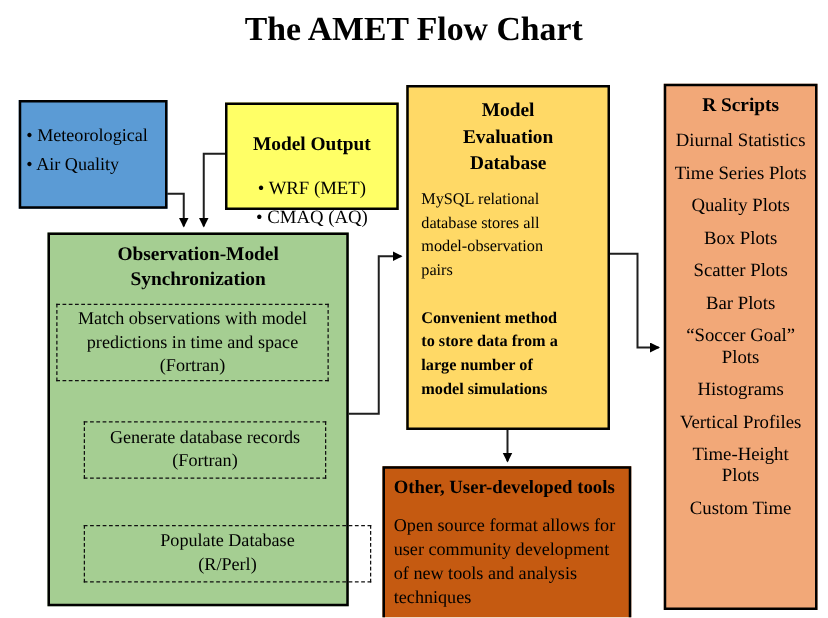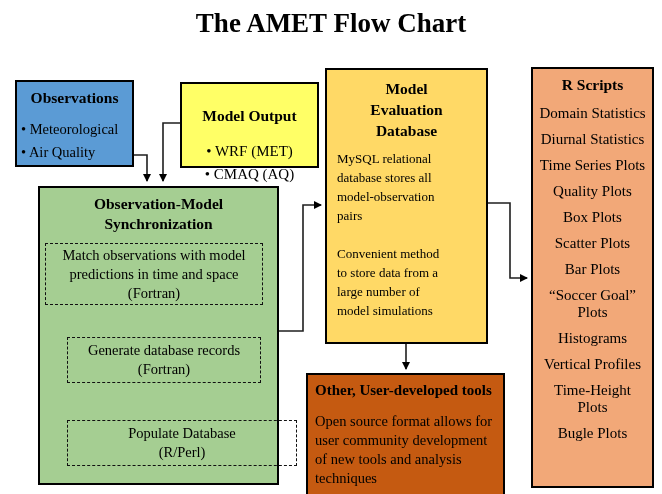--- a/index.html
+++ b/index.html
@@ -31,21 +31,21 @@
     text-align: center; font-size: 14.5px; line-height: 19px; white-space: pre-line;
   }
   .step1 { left: 5px;  top: 55px;  width: 218px; height: 62px; }
   .step2 { left: 27px; top: 149px; width: 194px; height: 46px; }
   .step3 { left: 27px; top: 232px; width: 230px; height: 46px; }
   
   .db { left: 325px; top: 68px; width: 163px; height: 276px; padding: 8px 10px; }
   .db .box-title { line-height: 21px; }
   .db .para { font-size: 13px; line-height: 19px; white-space: pre-line; }
   .db .para.first { margin-top: 8px; }
-  .db .para.second { margin-top: 19px; }
+  .db .para.second { margin-top: 19px; font-weight: bold; }
   
   .other { left: 306px; top: 373px; width: 199px; height: 132px; padding: 5px 7px; }
   .other .box-title { text-align: left; font-size: 15px; white-space: normal; }
   .other .body { margin-top: 12px; font-size: 14.5px; line-height: 19px; white-space: pre-line; }
   
   .rs { left: 531px; top: 67px; width: 123px; height: 421px; padding-top: 5px; }
   .rs .box-title { line-height: 21px; }
   .rs .items { margin-top: 10px; }
   .r-item { text-align: center; font-size: 15px; line-height: 17px; margin-bottom: 9px; white-space: pre-line; }
 </style>
@@ -65,21 +65,20 @@
     <polyline points="133,155 147,155 147,181" fill="none" stroke="#1F1F1F" stroke-width="1.6" marker-end="url(#ah)"></polyline>
     <polyline points="180,123 163,123 163,181" fill="none" stroke="#1F1F1F" stroke-width="1.6" marker-end="url(#ah)"></polyline>
     <polyline points="279,331 303,331 303,205 321,205" fill="none" stroke="#1F1F1F" stroke-width="1.6" marker-end="url(#ah)"></polyline>
     <polyline points="488,203 510,203 510,278 527,278" fill="none" stroke="#1F1F1F" stroke-width="1.6" marker-end="url(#ah)"></polyline>
     <polyline points="406,344 406,369" fill="none" stroke="#1F1F1F" stroke-width="1.6" marker-end="url(#ah)"></polyline>
     <polyline points="154,304 154,332" fill="none" stroke="#1F1F1F" stroke-width="1.4" stroke-dasharray="4 3" marker-end="url(#ah)"></polyline>
     <polyline points="154,381 154,415" fill="none" stroke="#1F1F1F" stroke-width="1.4" stroke-dasharray="4 3" marker-end="url(#ah)"></polyline>
   </svg>
 
   <div class="box obs" style="background-color: rgb(91, 155, 213);">
-    <div class="box-title">Observations</div>
     <div class="bullets">
       <div>• Meteorological</div>
       <div>• Air Quality</div>
     </div>
   </div>
 
   <div class="box mo" style="background-color: rgb(255, 255, 102);">
     <div class="box-title">Model Output</div>
     <div class="bullets">
       <div>• WRF (MET)</div>
@@ -117,30 +116,29 @@
     <div class="box-title">Other, User-developed tools</div>
     <div class="body">Open source format allows for
 user community development
 of new tools and analysis
 techniques</div>
   </div>
 
   <div class="box rs" style="background-color: rgb(242, 168, 120);">
     <div class="box-title">R Scripts</div>
     <div class="items">
-      <div class="r-item">Domain Statistics</div>
       <div class="r-item">Diurnal Statistics</div>
       <div class="r-item">Time Series Plots</div>
       <div class="r-item">Quality Plots</div>
       <div class="r-item">Box Plots</div>
       <div class="r-item">Scatter Plots</div>
       <div class="r-item">Bar Plots</div>
       <div class="r-item">“Soccer Goal”
 Plots</div>
       <div class="r-item">Histograms</div>
       <div class="r-item">Vertical Profiles</div>
       <div class="r-item">Time-Height
 Plots</div>
-      <div class="r-item">Bugle Plots</div>
+      <div class="r-item">Custom Time</div>
     </div>
   </div>
 
 </div>
 
 </body></html>

